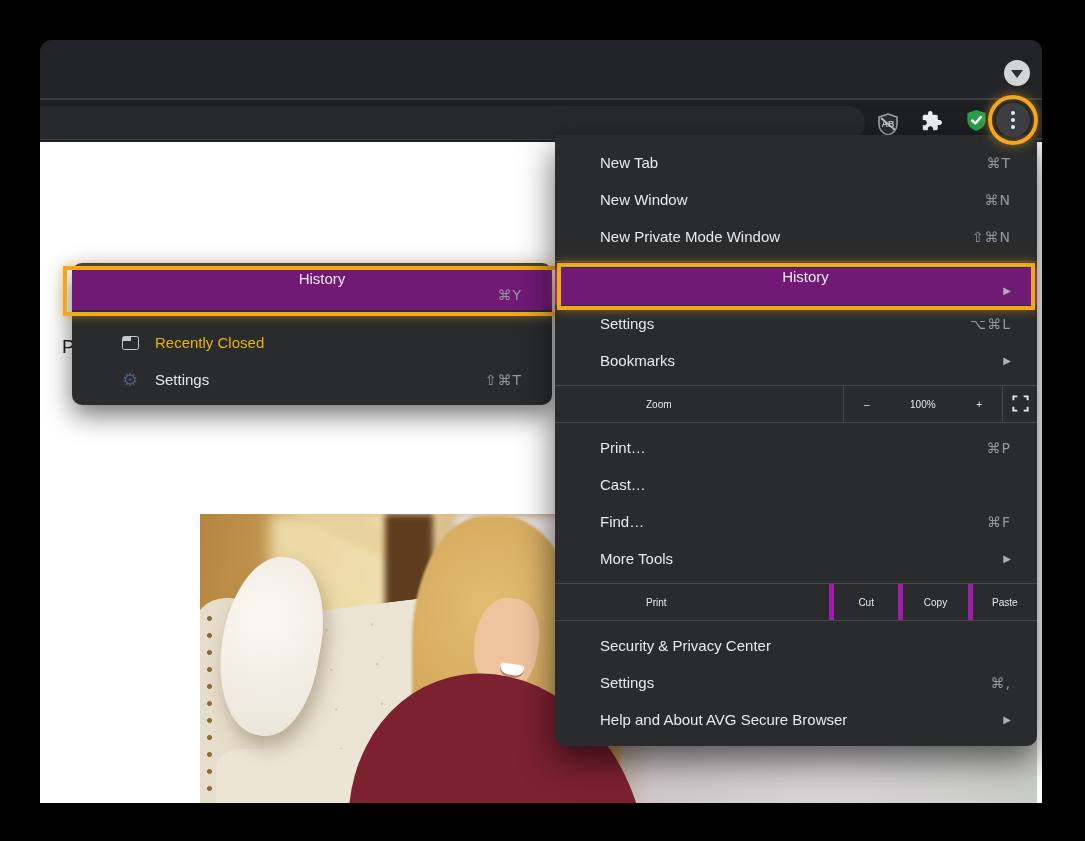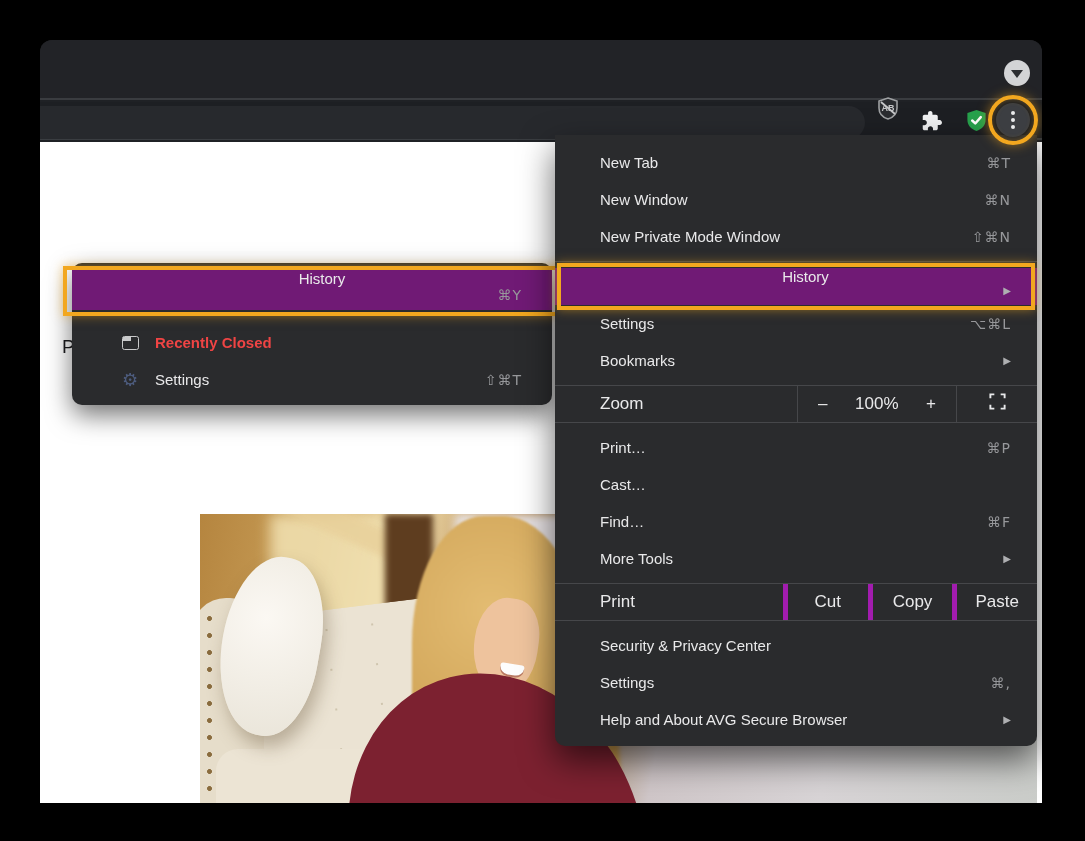--- a/index.html
+++ b/index.html
@@ -67,37 +67,37 @@
     border-radius:0 0 10px 10px; padding:9px 0 8px; box-shadow:0 14px 34px rgba(0,0,0,.6); color:#e9e9ea; }
   .mi { position:relative; height:37px; display:flex; align-items:center; padding:0 26px 0 45px; font-size:15px; }
   .mi .sc { margin-left:auto; color:#97989b; font-size:14px; letter-spacing:1px;
     font-family:"DejaVu Sans","Liberation Sans",sans-serif; }
   .mi .arrow, .zrow .arrow { margin-left:auto; color:#aeafb1; font-size:10px; }
   .msep { height:1px; background:#46474a; margin:6px 0; }
   .highlight { background:#701a75;flex-direction:column; }
   .framed::after { content:''; position:absolute; left:2px; right:2px; top:-5px; bottom:-5px;
     border:4px solid var(--accent); box-shadow:0 0 10px rgba(244,167,29,.5); pointer-events:none; z-index:5; }
   .zrow, .erow { height:38px; margin:6px 0; display:flex; align-items:stretch;
-    border-top:1px solid #46474a; border-bottom:1px solid #46474a; font-size:17px; }
+    border-top:1px solid #46474a; border-bottom:1px solid #46474a; font-size:10px;padding-left:46px; }
   .zcell, .ecell { display:flex; align-items:center; justify-content:center; }
   .zlabel { width:242px; justify-content:flex-start; padding-left:45px; }
   .zctrls { width:160px; border-left:1px solid #46474a; border-right:1px solid #46474a;
     display:flex; align-items:center; justify-content:space-between; padding:0 20px; }
   .zfs { flex:1; }
   .elabel { width:228px; justify-content:flex-start; padding-left:45px; }
   .ebtn { flex:1; border-left:5px solid #a21caf; }
 
   .submenu { position:absolute; left:32px; top:223px; width:480px; background:#2a2b2d; z-index:18;
     border-radius:10px; padding:7px 0; box-shadow:0 10px 26px rgba(0,0,0,.55); color:#e9e9ea; }
   .smi { position:relative; display:flex; align-items:center; font-size:15px; padding:0 30px 0 50px; height:37px; }
   .smi.first { height:40px; margin-bottom:14px; }
   .smi .sc { margin-left:auto; color:#97989b; font-size:14px; letter-spacing:1px;
     font-family:"DejaVu Sans","Liberation Sans",sans-serif; }
   .smi .ic { width:30px; margin-right:3px; display:flex; align-items:center; }
-  .smi.bold { font-weight:bold; color:#ef4444; }
+  .smi.bold { font-weight:normal; color:#eab308; }
   .sframed::after { content:''; position:absolute; left:-9px; right:-8px; top:-4px; bottom:-6px;
     border:4px solid var(--accent); box-shadow:0 0 10px rgba(244,167,29,.5); pointer-events:none; z-index:5; }
   .win-glyph { width:17px; height:14px; border:1.7px solid #c9cacb; border-radius:2.5px; position:relative; }
   .win-glyph::before { content:''; position:absolute; left:0; top:0; width:8px; height:4.5px; background:#c9cacb; }
   .gear-glyph { color:#4d5c7e; font-size:18px; font-family:"DejaVu Sans",sans-serif; line-height:1; }
 </style>
 </head>
 <body>
 
 <div class="stage">
@@ -111,21 +111,21 @@
 
     <div class="toolbar"></div>
     <div class="addressbar"></div>
 
     <div class="tb-icon" style="left:787px; top:109px; width:22px; height:22px; z-index:6">
       <svg width="22" height="22" viewBox="0 0 24 24" fill="none" stroke="#d2d3d5" stroke-width="1.6" stroke-linejoin="round">
         <path d="M12 3l2.7 6.3 6.8.5-5.2 4.5 1.6 6.7L12 17.4 6.1 21l1.6-6.7L2.5 9.8l6.8-.5z"></path>
       </svg>
     </div>
 
-    <div class="tb-icon" style="left:836px; top:56px; width:24px; height:25px; z-index:6">
+    <div class="tb-icon" style="left:836px; top:72px; width:24px; height:25px; z-index:6">
       <svg width="24" height="25" viewBox="0 0 24 25">
         <path d="M12 2l9 3v7c0 6-4 9.5-9 11-5-1.5-9-5-9-11V5z" fill="#2a2c30" stroke="#9fa1a3" stroke-width="1.6"></path>
         <text x="12" y="15" text-anchor="middle" font-size="9" font-weight="bold" fill="#c6c7c9" font-family="Liberation Sans, sans-serif">AB</text>
         <line x1="5" y1="6" x2="19" y2="18" stroke="#c6c7c9" stroke-width="1.8"></line>
       </svg>
     </div>
 
     <div class="tb-icon" style="left:881px; top:70px; width:22px; height:22px; z-index:6">
       <svg width="22" height="22" viewBox="0 0 24 24" fill="#f0f1f2">
         <path d="M20.5 11h-2.2V7.2c0-1.1-.9-2-2-2h-3.8V3.4C12.5 2 11.4 1 10.1 1S7.7 2 7.7 3.4v1.8H3.9c-1.1 0-2 .9-2 2V11h1.7c1.5 0 2.8 1.2 2.8 2.8s-1.3 2.8-2.8 2.8H1.9v3.6c0 1.1.9 2 2 2h3.6v-1.7c0-1.5 1.2-2.8 2.8-2.8s2.8 1.3 2.8 2.8v1.7h3.2c1.1 0 2-.9 2-2v-3.8h2.2c1.3 0 2.4-1.1 2.4-2.4S21.8 11 20.5 11z"></path>

